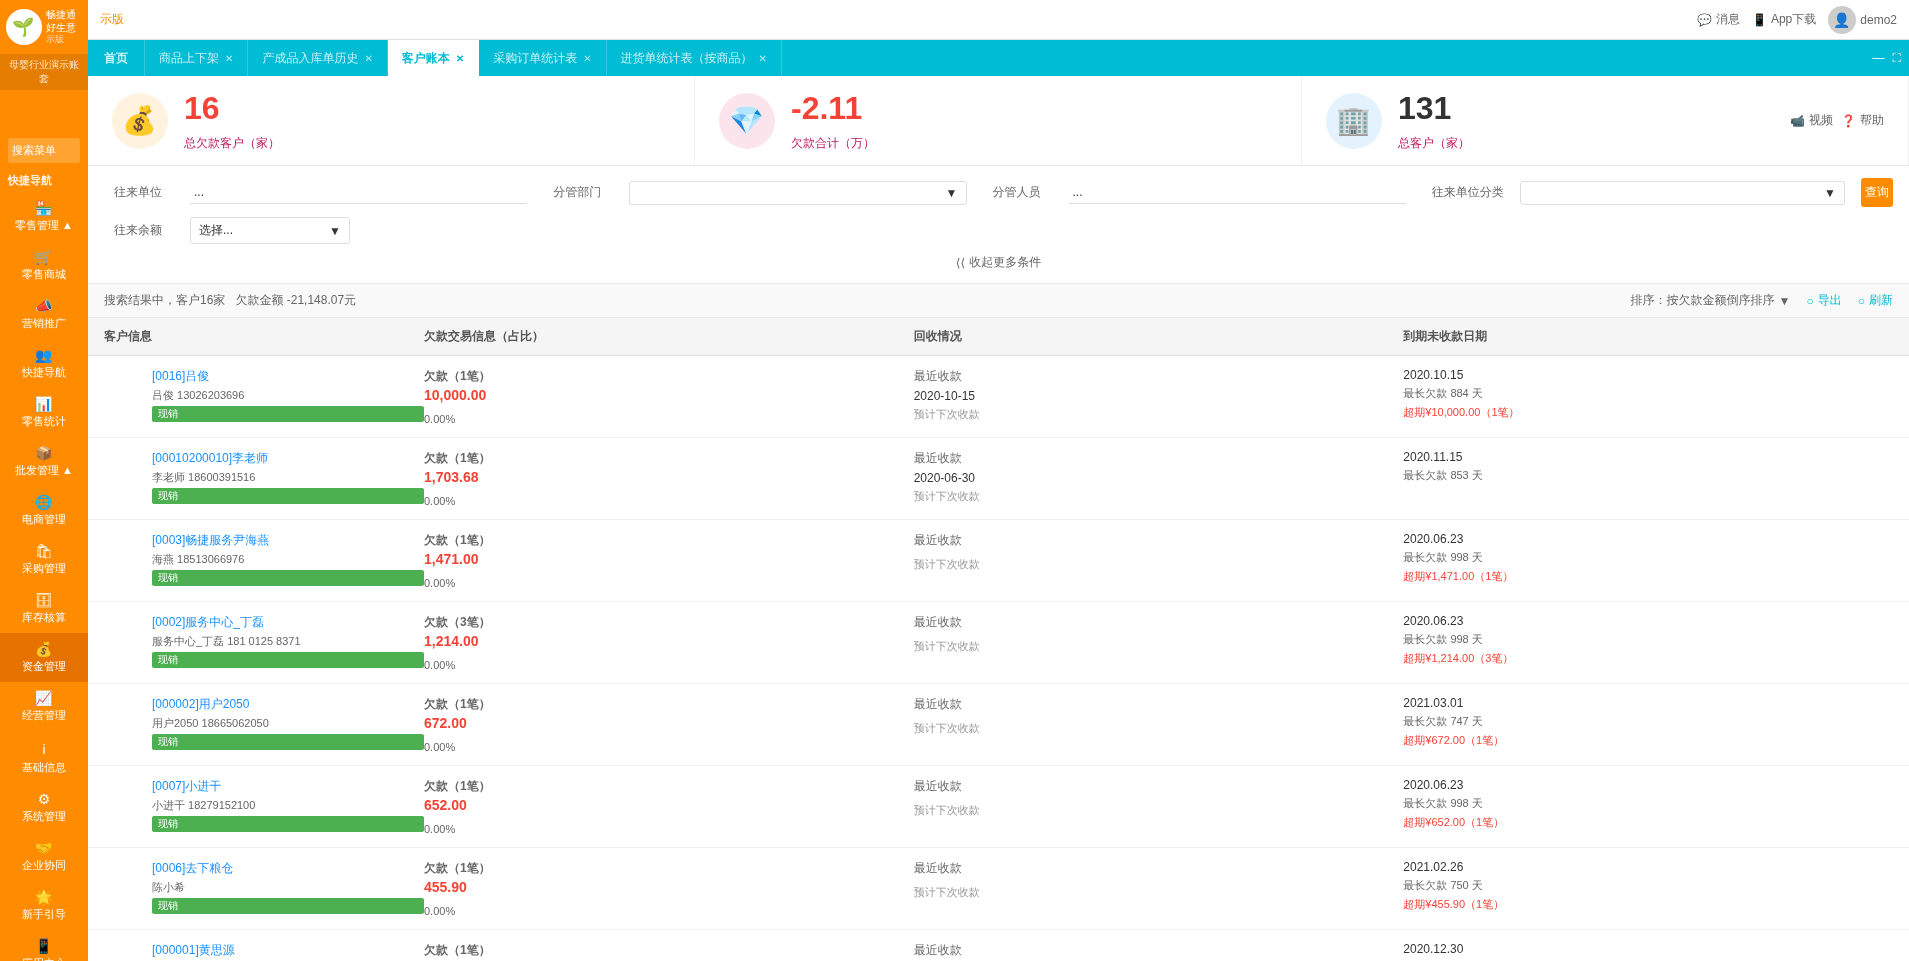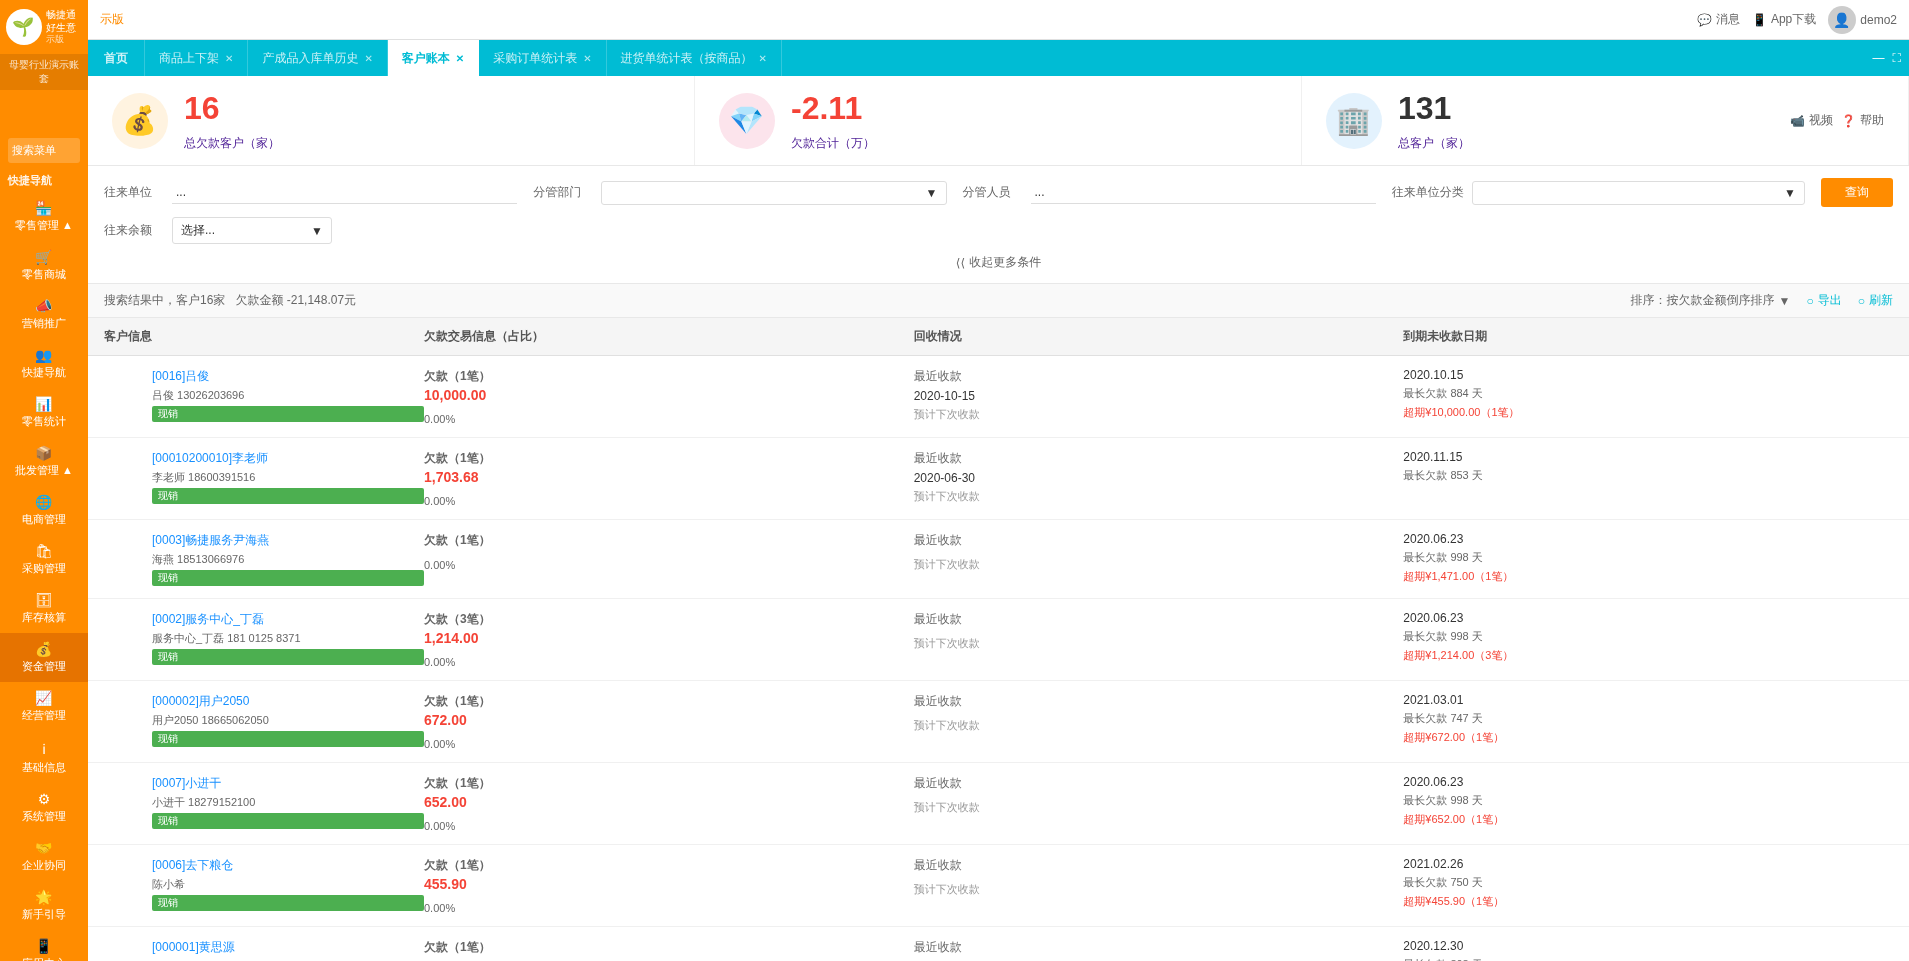--- a/index.html
+++ b/index.html
@@ -39,32 +39,32 @@
     .stats-row { background: #fff; display: flex; height: 90px; border-bottom: 1px solid #e8e8e8; flex-shrink: 0; }
     .stat-card { flex: 1; display: flex; align-items: center; padding: 0 24px; gap: 16px; border-right: 1px solid #f0f0f0; position: relative; }
     .stat-icon { width: 56px; height: 56px; border-radius: 50%; display: flex; align-items: center; justify-content: center; font-size: 28px; flex-shrink: 0; }
     .stat-icon.orange { background: #fff3e0; color: #ff8c00; }
     .stat-icon.pink { background: #fce4ec; color: #e91e63; }
     .stat-icon.blue { background: #e3f2fd; color: #42a5f5; }
     .stat-info { display: flex; flex-direction: column; }
     .stat-value { font-size: 32px; font-weight: bold; }
     .stat-value.red { color: #f44336; }
     .stat-value.black { color: #333; }
-    .stat-label { font-size: 12px; color: #4c1d95; margin-top: 8px; }
+    .stat-label { font-size: 12px; color: #be185d; margin-top: 8px; }
     .stat-right { margin-left: auto; display: flex; gap: 8px; font-size: 12px; color: #666; }
     .stat-right-item { display: flex; align-items: center; gap: 4px; cursor: pointer; }
 
     
     .filter-area { background: #fff; padding: 12px 16px; border-bottom: 1px solid #e8e8e8; flex-shrink: 0; }
     .filter-row { display: flex; align-items: center; gap: 16px; margin-bottom: 10px; }
-    .filter-item { display: flex; align-items: center; gap: 8px; flex: 1; }
+    .filter-item { display: flex; align-items: center; gap: 16px; flex: 1; margin-left: 10px; }
     .filter-label { color: #666; font-size: 12px; white-space: nowrap; min-width: 60px; }
     .filter-input { flex: 1; border: none; border-bottom: 1px solid #ddd; padding: 4px 4px; font-size: 12px; outline: none; color: #333; display: flex; align-items: center; justify-content: space-between; cursor: pointer; }
     .filter-select { flex: 1; border: 1px solid #ddd; border-radius: 3px; padding: 4px 8px; font-size: 12px; background: #fff; display: flex; align-items: center; justify-content: space-between; cursor: pointer; }
-    .search-btn { background: #ff8c00; color: #fff; border: none; padding: 6px 24px; border-radius: 3px; cursor: pointer; font-size: 12px; }
+    .search-btn { background: #ff8c00; color: #fff; border: none; padding: 6px 4px; border-radius: 3px; cursor: pointer; font-size: 12px; }
     .collapse-row { display: flex; justify-content: center; align-items: center; gap: 4px; color: #666; font-size: 12px; cursor: pointer; }
 
     
     .results-bar { background: #f9f9f9; padding: 8px 16px; display: flex; align-items: center; justify-content: space-between; border-bottom: 1px solid #e8e8e8; flex-shrink: 0; }
     .results-info { font-size: 12px; color: #666; }
     .results-actions { display: flex; align-items: center; gap: 16px; font-size: 12px; color: #666; }
     .sort-select { display: flex; align-items: center; gap: 4px; cursor: pointer; }
     .action-btn { display: flex; align-items: center; gap: 4px; cursor: pointer; color: #00bcd4; }
 
     
@@ -394,20 +394,21 @@
     </div>
 
     <div class="table-row">
       <div class="customer-info">
         <span class="customer-name">[0003]畅捷服务尹海燕</span>
         <span class="customer-sub">海燕 18513066976</span>
         <span class="tag-active">现销</span>
       </div>
       <div class="debt-info">
         <span class="debt-count">欠款（1笔）</span>
+        <span class="debt-amount">1,471.00</span>
         <span class="debt-ratio">0.00%</span>
       </div>
       <div class="recovery-info">
         <span class="recovery-label">最近收款</span>
         <span class="recovery-date"></span>
         <span class="recovery-sub">预计下次收款</span>
       </div>
       <div class="due-info">
         <span class="due-date">2020.06.23</span>
         <span class="due-days">最长欠款 998 天</span>

